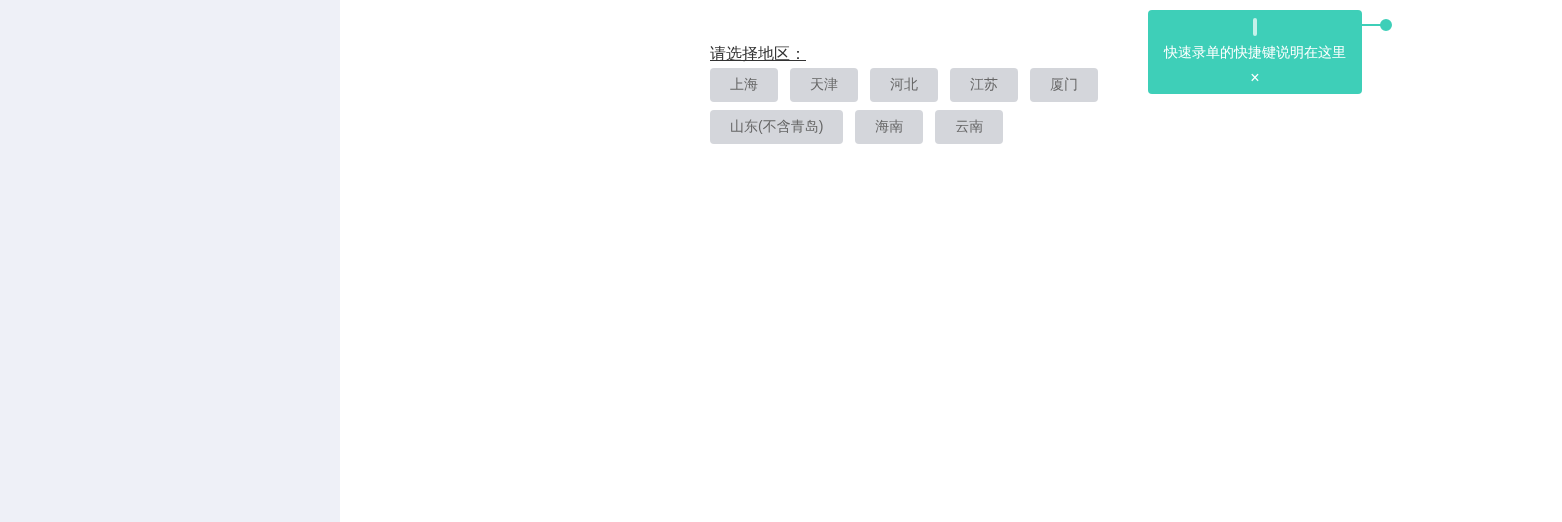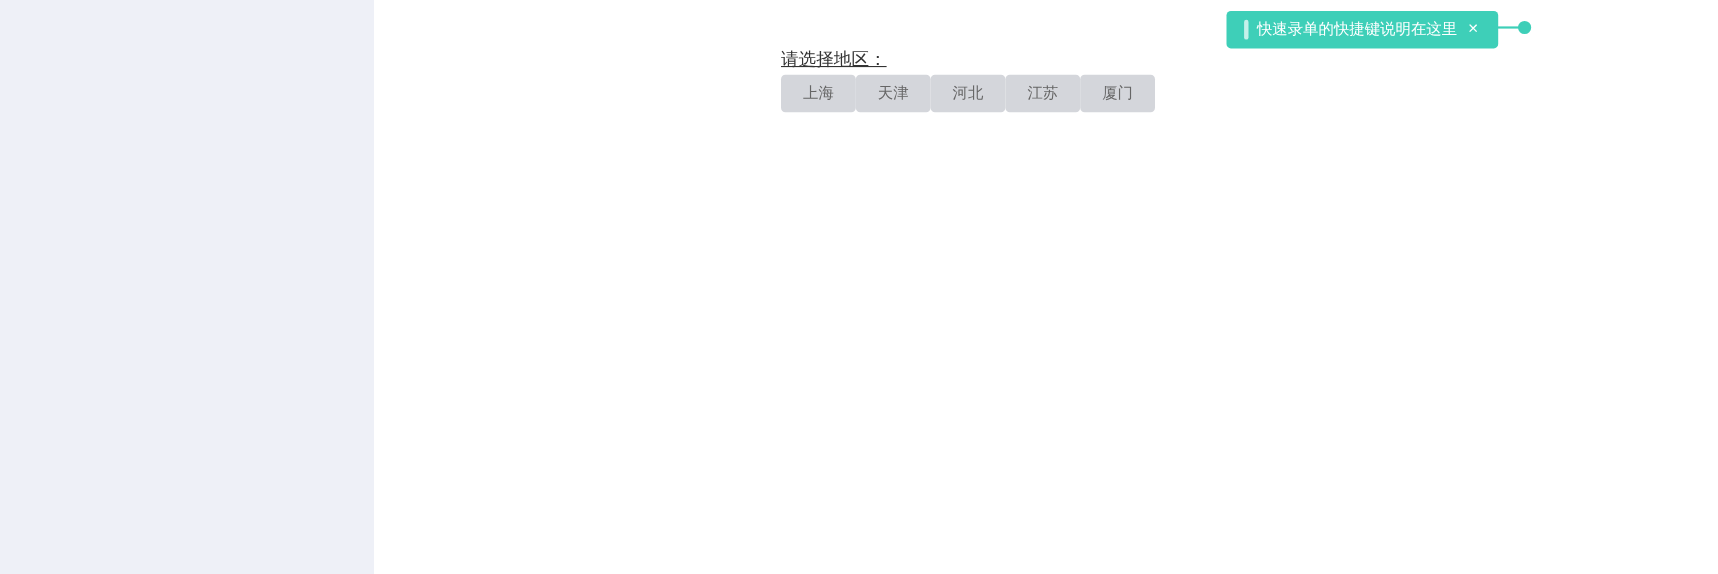--- a/index.html
+++ b/index.html
@@ -43,20 +43,21 @@
       color: #333;
       font-weight: 500;
       text-decoration: underline;
     }
 
     .region-buttons-row1 {
       position: absolute;
       top: 68px;
       left: 370px;
       display: flex;
+      gap: 12px;
     }
 
     .region-buttons-row2 {
       position: absolute;
       top: 110px;
       left: 370px;
       display: flex;
       gap: 12px;
     }
 
@@ -79,20 +80,21 @@
       right: 200px;
       background: #3ecfb8;
       color: #fff;
       padding: 8px 16px;
       border-radius: 4px;
       font-size: 14px;
       display: flex;
       align-items: center;
       gap: 8px;
       white-space: nowrap;
+      flex-direction: column;
     }
 
     .tooltip-banner .bar {
       width: 4px;
       height: 18px;
       background: rgba(255,255,255,0.7);
       border-radius: 2px;
       flex-shrink: 0;
     }
 
@@ -138,20 +140,25 @@
   <div class="page-label">请选择地区：</div>
 
   <div class="region-buttons-row1">
     <button class="region-btn">上海</button>
     <button class="region-btn">天津</button>
     <button class="region-btn">河北</button>
     <button class="region-btn">江苏</button>
     <button class="region-btn">厦门</button>
   </div>
 
+  <div class="region-buttons-row2">
+    <button class="region-btn">山东(不含青岛)</button>
+    <button class="region-btn">海南</button>
+    <button class="region-btn">云南</button>
+  </div>
 
 </div>
 
 <div class="tooltip-banner">
   <span class="bar"></span>
   <span>快速录单的快捷键说明在这里</span>
   <button class="close-btn">×</button>
 </div>
 <div class="tooltip-line"></div>
 <div class="tooltip-dot"></div>

